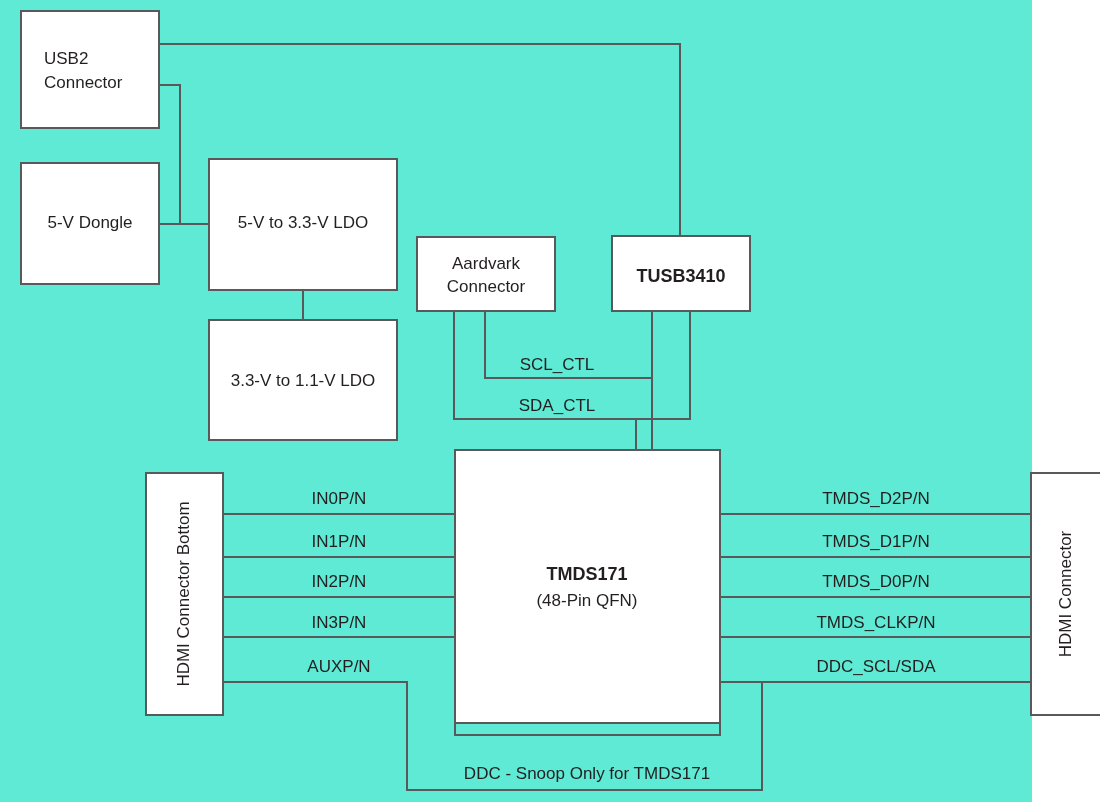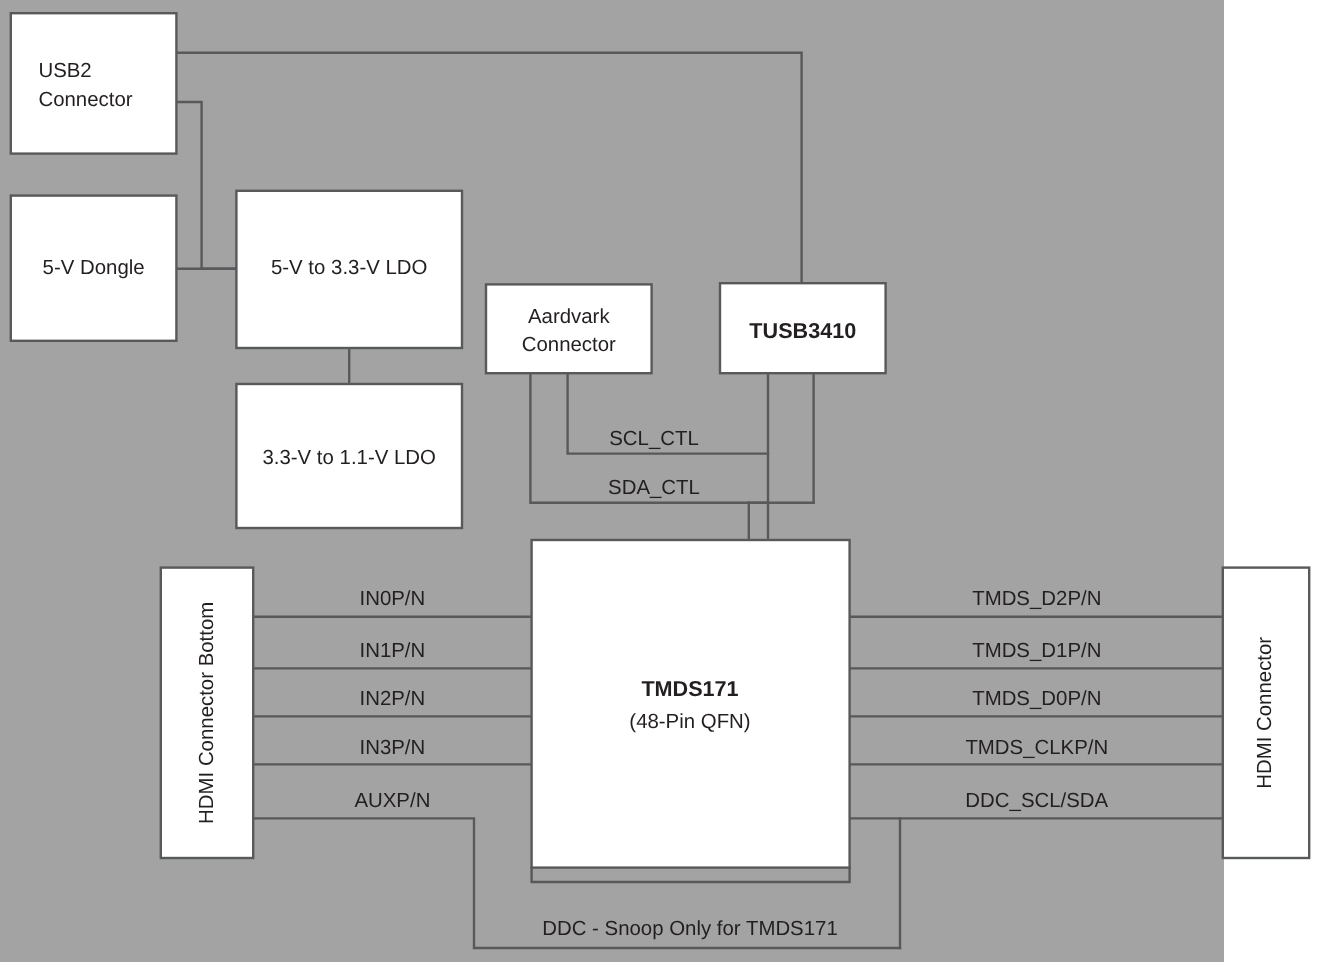--- a/index.html
+++ b/index.html
@@ -10,21 +10,22 @@
   body {
     width: 1100px;
     height: 802px;
     font-family: "Liberation Sans", sans-serif;
     overflow: hidden;
   }
   #diagram-root {
     position: relative;
     width: 1020px;
     height: 802px;
-    background: #a3a3a3;
+    background: #5eead4;
+    padding-left: 12px;
   }
   svg#diagram {
     display: block;
     width: 1100px;
     height: 802px;
   }
   .box {
     fill: #ffffff;
     stroke: #58595b;
     stroke-width: 2;

